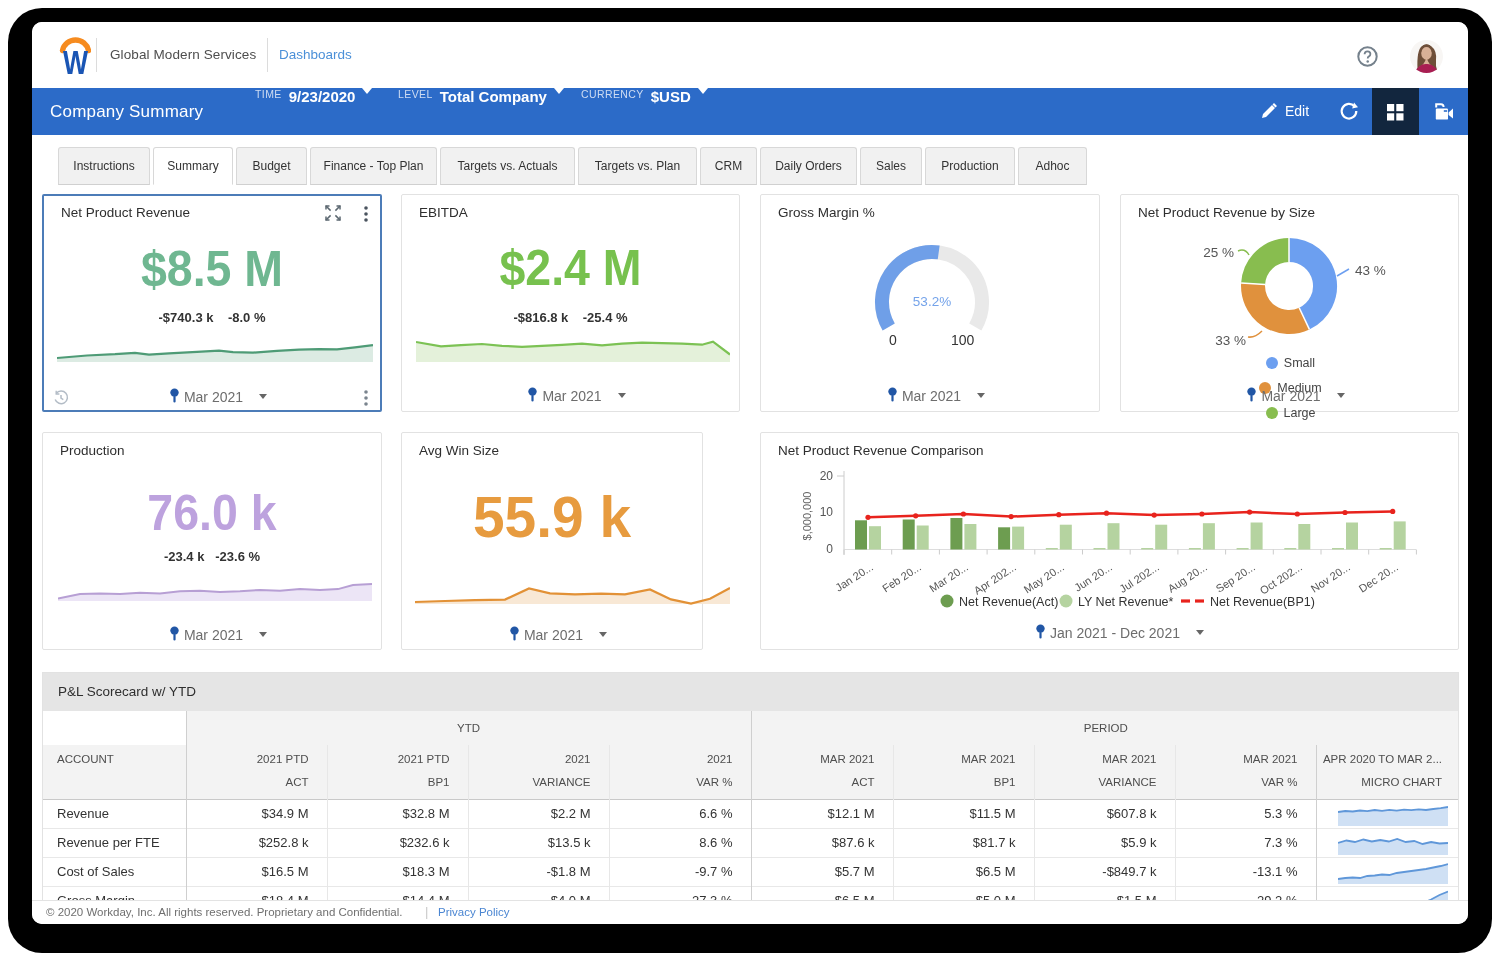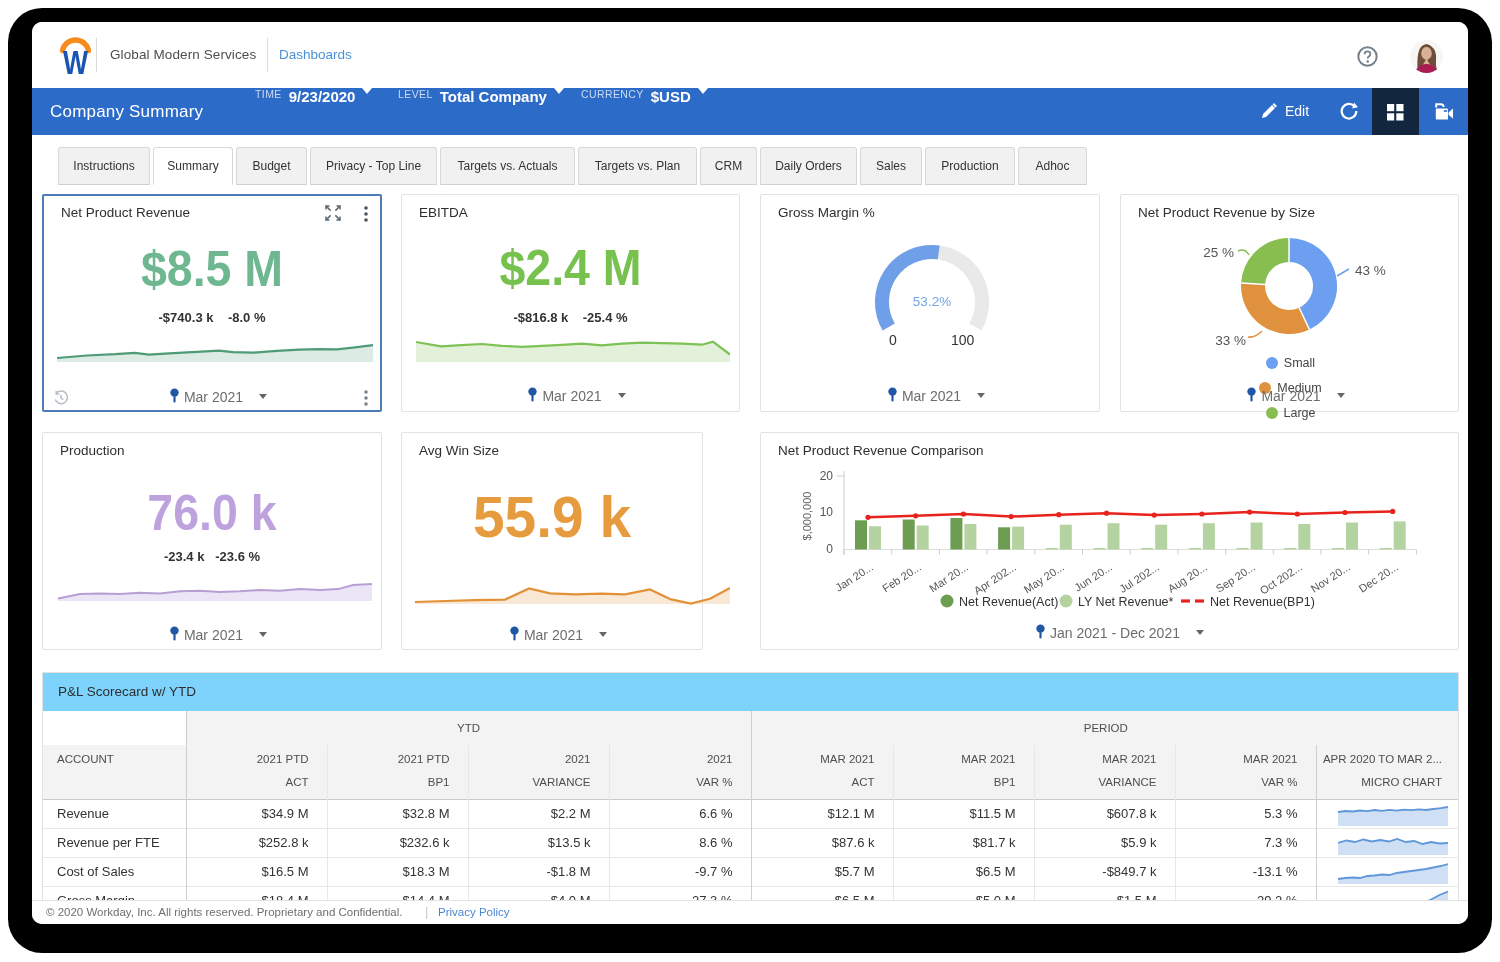--- a/index.html
+++ b/index.html
@@ -26,21 +26,21 @@
 .tab.active { background:#fff; border-bottom:1px solid #fff; font-weight:400; }
 
 .card { position:absolute; background:#fff; border:1px solid #e2e2e2; border-radius:2px; }
 .card.sel { border:2px solid #4c7cb8; }
 .ctitle { position:absolute; left:17px; top:10px; font-size:13.5px; color:#2e2e2e; font-weight:500; }
 .bignum { position:absolute; width:100%; text-align:center; font-size:50px; line-height:50px; font-weight:700; letter-spacing:0px; transform:scaleX(0.93); transform-origin:center;}
 .delta { position:absolute; width:100%; text-align:center; font-size:13px; font-weight:700; color:#333; }
 .pinrow { position:absolute; width:100%; display:flex; align-items:center; justify-content:center; gap:4px; padding-left:12px; }
 .pintxt { font-size:14px; color:#6d6d6d; }
 
-#pnl { position:absolute; left:10px; top:650px; width:1417px; height:240px; background:#7dd3fc; border:1px solid #e2e2e2; overflow:hidden;}
+#pnl { position:absolute; left:10px; top:650px; width:1417px; height:240px; background:#e5e5e5; border:1px solid #e2e2e2; overflow:hidden;}
 #pnl .tt { position:absolute; left:15px; top:11px; font-size:13.5px; font-weight:500; color:#2e2e2e;}
 table { border-collapse:collapse; table-layout:fixed; width:1417px; position:absolute; left:0; top:38px; }
 th,td { font-weight:400; overflow:hidden; white-space:nowrap; }
 .ghd { background:#f3f3f3; font-size:11.5px; color:#4e4e4e; text-align:center; height:34px;}
 .chd { background:#f3f3f3; font-size:11.5px; color:#4e4e4e; height:54px; vertical-align:top; text-align:right; padding:3px 18px 0 0; line-height:23px;}
 td.num { font-size:13px; color:#333; text-align:right; padding-right:18px; height:27px; background:#fff;}
 td.acct { font-size:13px; color:#333; text-align:left; padding-left:14px; height:27px; background:#fff;}
 .bL { border-left:1px solid #cfcfcf; }
 .bLl { border-left:1px solid #e7e7e7; }
 tbody tr { border-bottom:1px solid #e8e8e8; }
@@ -118,21 +118,21 @@
       <path d="M1.2 5.5 L1.2 2.2 L6 2.2 Q8.6 2.2 8.6 5" fill="none" stroke="#fff" stroke-width="2"></path>
       <rect x="0.8" y="6.6" width="12.2" height="11" rx="1.2" fill="#fff"></rect>
       <path d="M13.6 10.4 L18 6.6 L18 16.6 L13.6 12.9 Z" fill="#fff"></path>
       <rect x="8.8" y="8.2" width="3.4" height="1.6" fill="#2c6bc8"></rect>
     </svg>
   </div>
   <div id="tabs">
     <div class="tab" style="width:92px">Instructions</div>
     <div class="tab active" style="width:80px">Summary</div>
     <div class="tab" style="width:71px">Budget</div>
-    <div class="tab" style="width:127px">Privacy - Top Line</div>
+    <div class="tab" style="width:127px">Finance - Top Plan</div>
     <div class="tab" style="width:135px">Targets vs. Actuals</div>
     <div class="tab" style="width:119px">Targets vs. Plan</div>
     <div class="tab" style="width:57px">CRM</div>
     <div class="tab" style="width:97px">Daily Orders</div>
     <div class="tab" style="width:62px">Sales</div>
     <div class="tab" style="width:90px">Production</div>
     <div class="tab" style="width:69px">Adhoc</div>
   </div>
 
   <div class="card sel" id="c1" style="left:10px;top:172px;width:340px;height:218px;">

